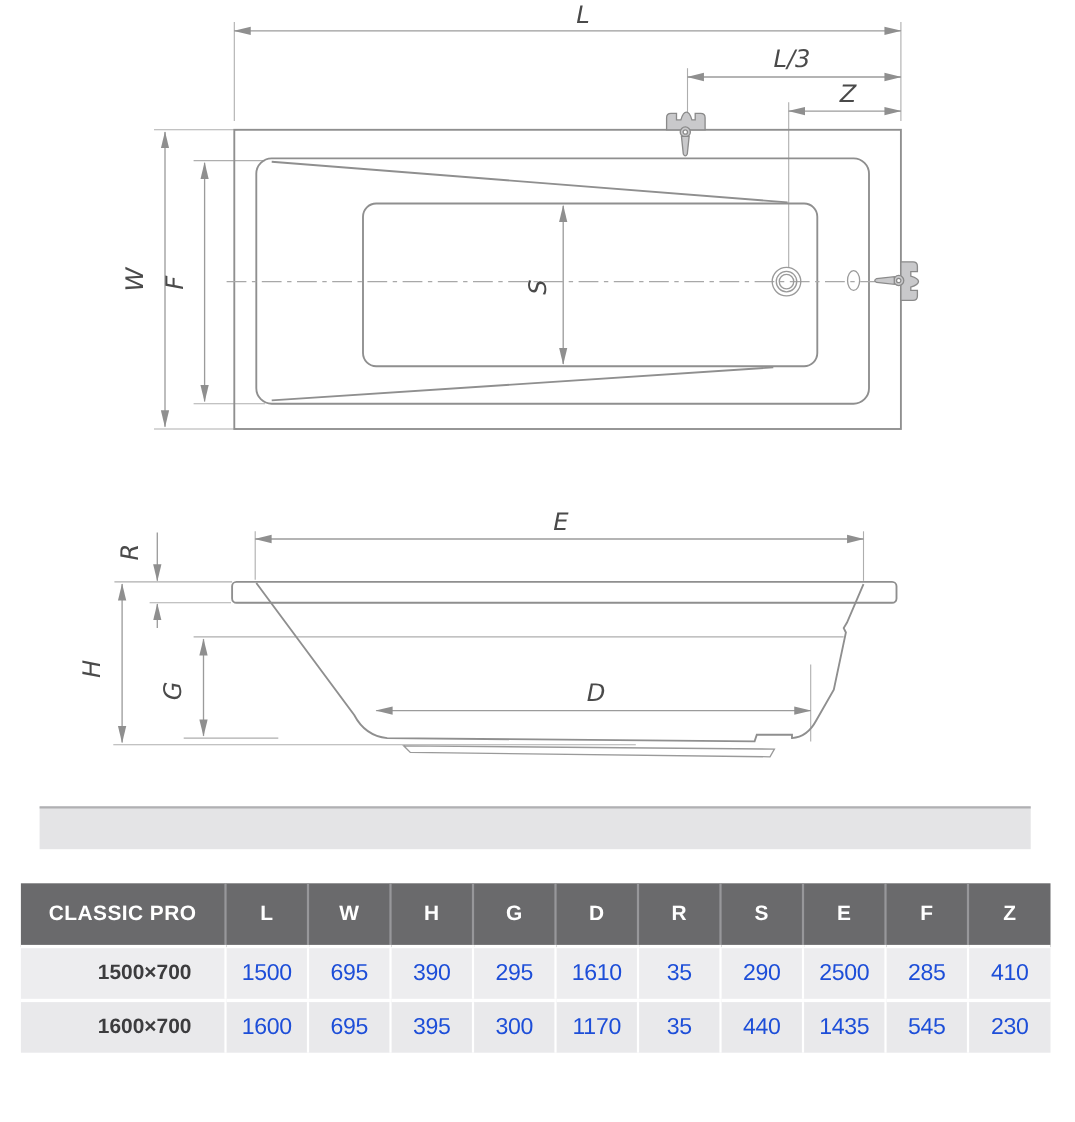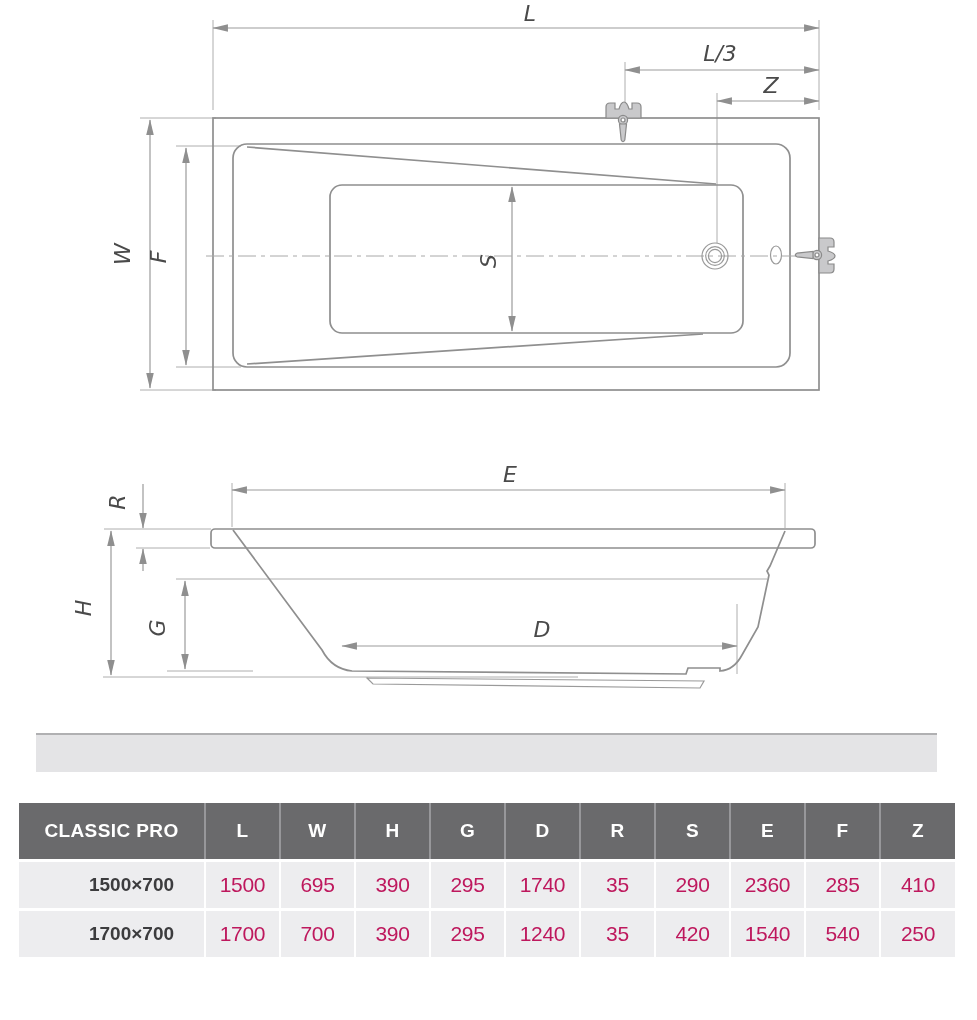--- a/index.html
+++ b/index.html
@@ -9,21 +9,21 @@
   .ext{stroke:#aeaeae;stroke-width:1;fill:none;}
   .body-line{stroke:#8f8f8f;stroke-width:1.7;fill:none;}
   .body-thin{stroke:#9a9a9a;stroke-width:1.2;fill:none;}
   .cl{stroke:#a8a8a8;stroke-width:1;fill:none;stroke-dasharray:18 5 4 5;}
   .lbl{font-family:"DejaVu Sans",sans-serif;font-style:italic;font-size:22px;fill:#4a4a4a;}
   .hw{fill:#c9c9cb;stroke:#8a8a8a;stroke-width:1.2;}
   .band{position:absolute;left:36px;top:733px;width:901px;height:39px;background:#e4e4e6;border-top:2px solid #b0b0b2;box-sizing:border-box;}
   table.spec{position:absolute;left:19px;top:803px;width:936px;border-collapse:collapse;table-layout:fixed;}
   table.spec th{background:#6a6a6c;color:#fff;font-size:19px;font-weight:bold;height:54px;border-left:2px solid #97979a;text-align:center;letter-spacing:.4px;}
   table.spec th:first-child{border-left:none;}
-  table.spec td{background:#ededef;color:#be185d;font-size:21px;letter-spacing:-.3px;text-align:center;height:44px;border-top:3px solid #fff;border-left:2px solid #fff;}
+  table.spec td{background:#ededef;color:#1d4ed8;font-size:21px;letter-spacing:-.3px;text-align:center;height:44px;border-top:3px solid #fff;border-left:2px solid #fff;}
   table.spec td:first-child{border-left:none;padding-left:41px;}
   table.spec tr.alt td{background:#e9e9eb;}
   table.spec td.size{font-weight:bold;color:#3c3c3e;font-size:19px;letter-spacing:0;}
 </style>
 </head>
 <body>
 
 <svg class="drawing" width="977" height="730" viewBox="0 0 977 730">
   <defs>
     <marker id="arr" viewBox="0 0 12 7" refX="11.5" refY="3.5" markerWidth="13" markerHeight="8" orient="auto-start-reverse">
@@ -131,34 +131,34 @@
     <th>E</th>
     <th>F</th>
     <th>Z</th>
   </tr>
   <tr>
     <td class="size">1500×700</td>
     <td>1500</td>
     <td>695</td>
     <td>390</td>
     <td>295</td>
-    <td>1740</td>
+    <td>1610</td>
     <td>35</td>
     <td>290</td>
-    <td>2360</td>
+    <td>2500</td>
     <td>285</td>
     <td>410</td>
   </tr>
-  <tr>
-    <td class="size">1700×700</td>
-    <td>1700</td>
-    <td>700</td>
-    <td>390</td>
-    <td>295</td>
-    <td>1240</td>
+  <tr class="alt">
+    <td class="size">1600×700</td>
+    <td>1600</td>
+    <td>695</td>
+    <td>395</td>
+    <td>300</td>
+    <td>1170</td>
     <td>35</td>
-    <td>420</td>
-    <td>1540</td>
-    <td>540</td>
-    <td>250</td>
+    <td>440</td>
+    <td>1435</td>
+    <td>545</td>
+    <td>230</td>
   </tr>
 </tbody>
   </table>
 
 </body></html>

